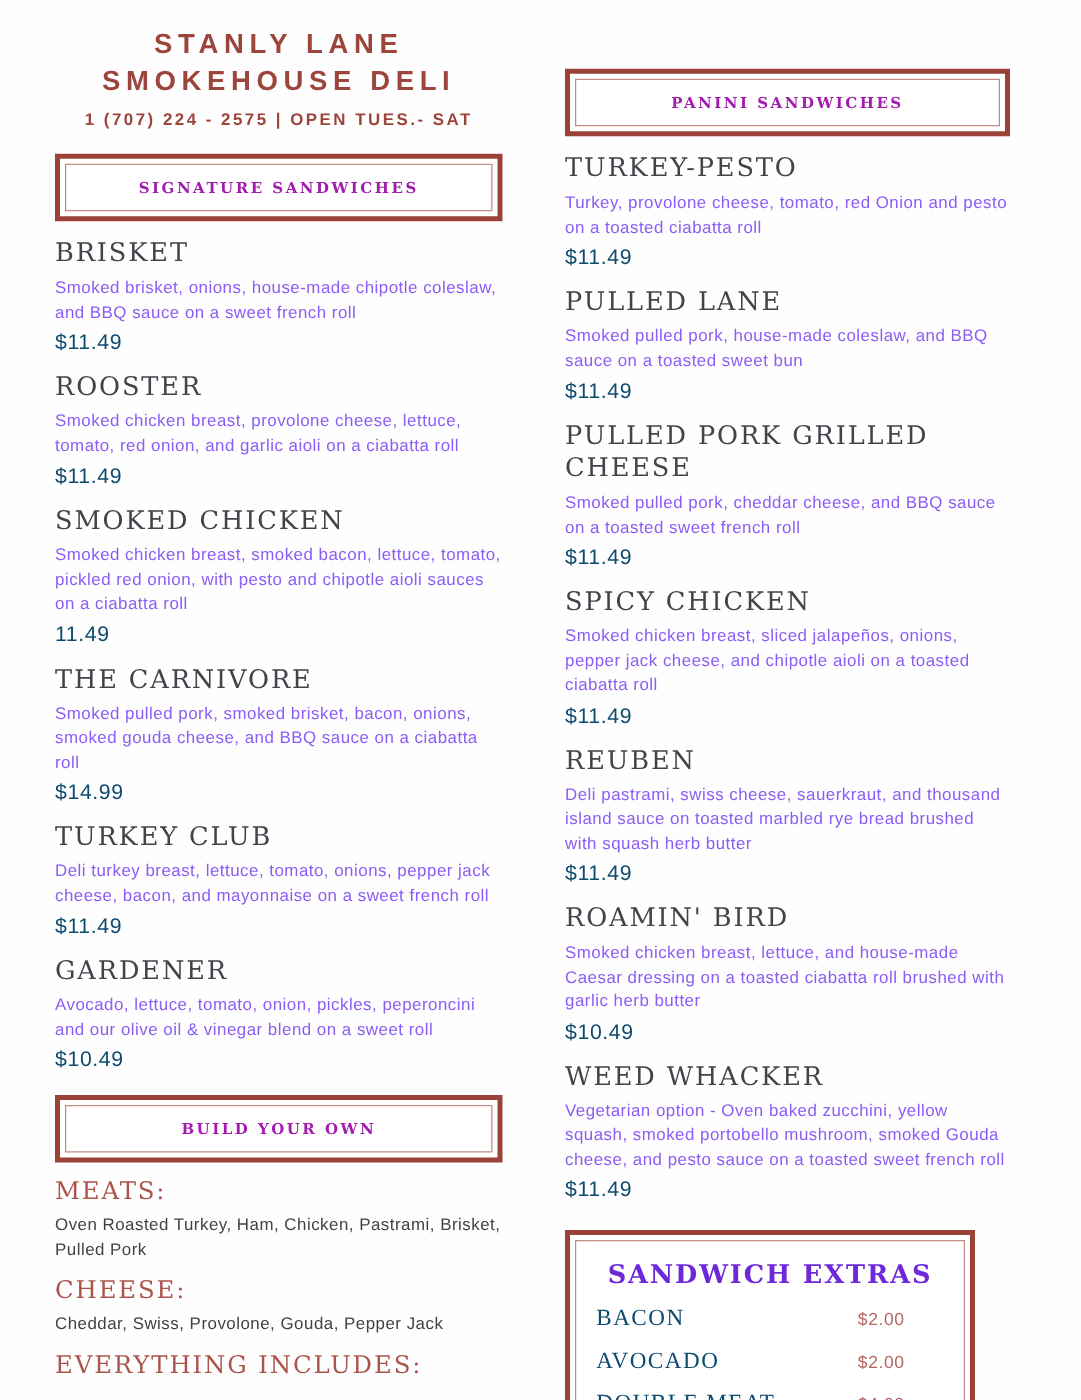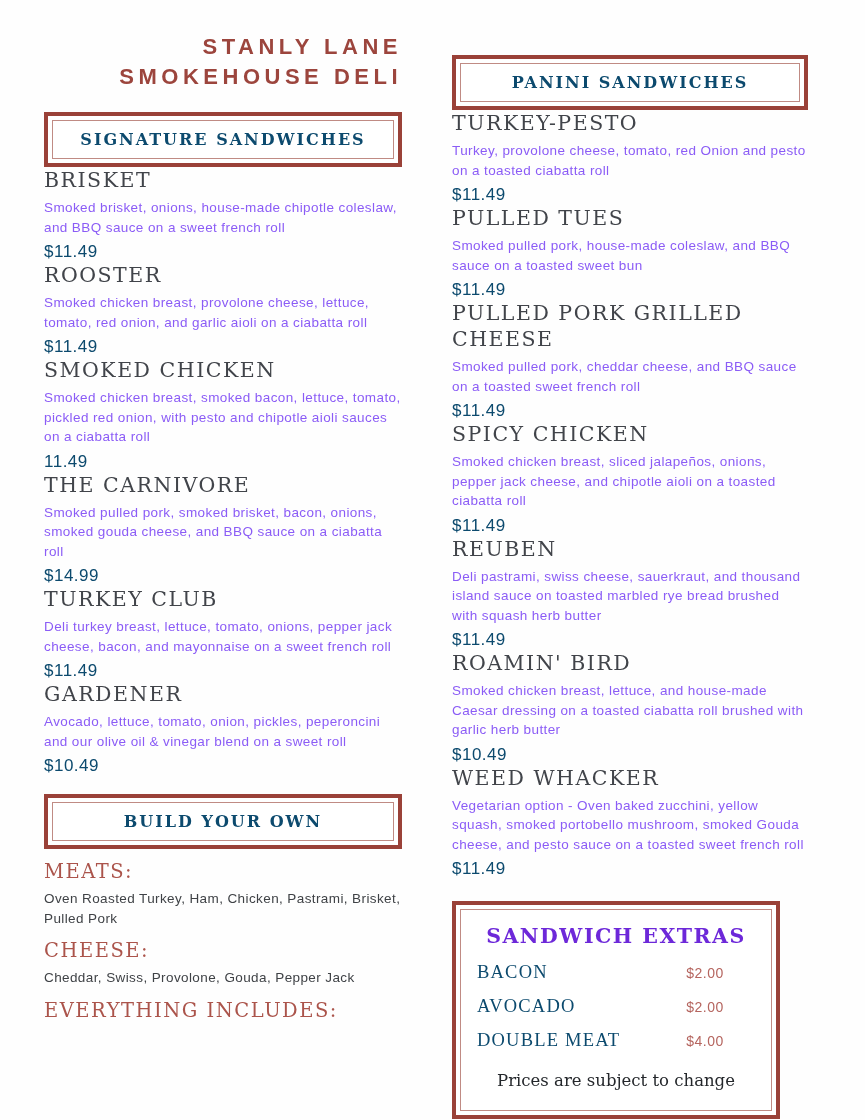--- a/index.html
+++ b/index.html
@@ -7,45 +7,45 @@
     position:relative;
     width:865px;height:1120px;
     background:#fefefe;
     font-family:"Liberation Sans", sans-serif;
     overflow:hidden;
   }
   .col-left{position:absolute;left:44px;top:0;width:358px;}
   .col-right{position:absolute;left:452px;top:0;width:356px;}
 
   
-  .brand{padding-top:32px;text-align:right;color:#9c453d;}
+  .brand{padding-top:20px;text-align:center;color:#9c453d;}
   .brand-title{
     font-weight:bold;font-size:22px;line-height:30px;
     letter-spacing:4.5px;
   }
   .brand-phone{
     margin-top:8px;font-weight:bold;font-size:13.5px;
     letter-spacing:2px;color:#9c453d;
   }
 
   
   .box{border:4px solid #9a4138;padding:4px;background:#fff;}
   .box-inner{
     border:1.5px solid #c08b84;padding:9px 6px;text-align:center;
   }
   .box-title{
     font-family:"DejaVu Serif","Liberation Serif",serif;
-    font-size:16px;font-weight:600;letter-spacing:2px;color:#0c4a6e;
+    font-size:12px;font-weight:600;letter-spacing:2px;color:#a21caf;
   }
   .sig-box{margin-top:20px;}
   .build-box{margin-top:18px;}
   .panini-box{margin-top:55px;}
 
   
-  .menu-item{margin-top:0;}
+  .menu-item{margin-top:12px;}
   .item-name{
     font-family:"DejaVu Serif","Liberation Serif",serif;
     font-size:20.5px;line-height:26px;letter-spacing:1.5px;
     color:#41444a;font-weight:500;
   }
   .item-desc{
     margin-top:5px;font-size:13.5px;line-height:19.5px;
     letter-spacing:0.4px;color:#8b5cf6;
   }
   .item-price{
@@ -89,20 +89,21 @@
 </head>
 <body>
 
 <div class="page">
 
   <div class="col-left">
 
     <div class="brand">
       <div class="brand-title">STANLY LANE</div>
       <div class="brand-title">SMOKEHOUSE DELI</div>
+      <div class="brand-phone">1 (707) 224 - 2575 | OPEN TUES.- SAT</div>
     </div>
 
     <div class="box sig-box">
       <div class="box-inner">
         <span class="box-title">SIGNATURE SANDWICHES</span>
       </div>
     </div>
 
     <div class="menu-item">
       <div class="item-name">BRISKET</div>
@@ -163,21 +164,21 @@
         <span class="box-title">PANINI SANDWICHES</span>
       </div>
     </div>
 
     <div class="menu-item">
       <div class="item-name">TURKEY-PESTO</div>
       <div class="item-desc">Turkey, provolone cheese, tomato, red Onion and pesto on a toasted ciabatta roll</div>
       <div class="item-price">$11.49</div>
     </div>
     <div class="menu-item">
-      <div class="item-name">PULLED TUES</div>
+      <div class="item-name">PULLED LANE</div>
       <div class="item-desc">Smoked pulled pork, house-made coleslaw, and BBQ sauce on a toasted sweet bun</div>
       <div class="item-price">$11.49</div>
     </div>
     <div class="menu-item">
       <div class="item-name">PULLED PORK GRILLED CHEESE</div>
       <div class="item-desc">Smoked pulled pork, cheddar cheese, and BBQ sauce on a toasted sweet french roll</div>
       <div class="item-price">$11.49</div>
     </div>
     <div class="menu-item">
       <div class="item-name">SPICY CHICKEN</div>

